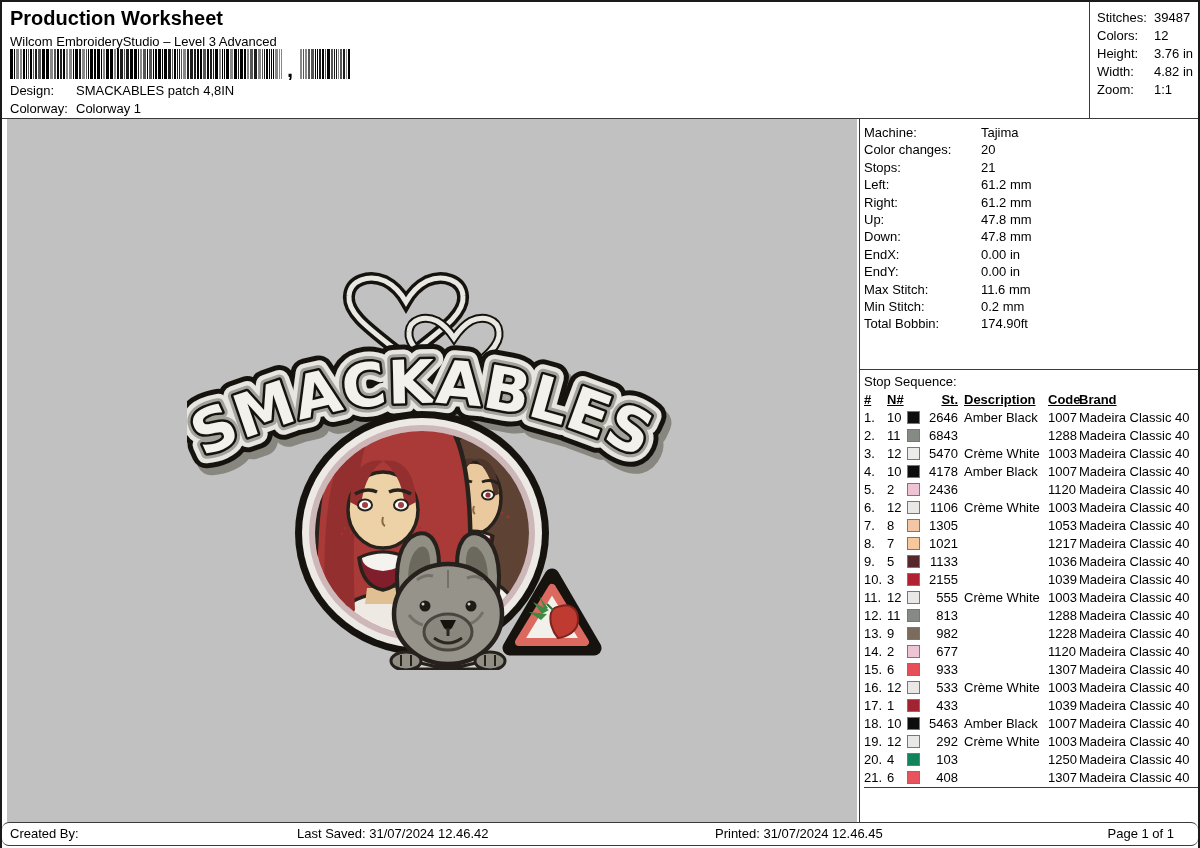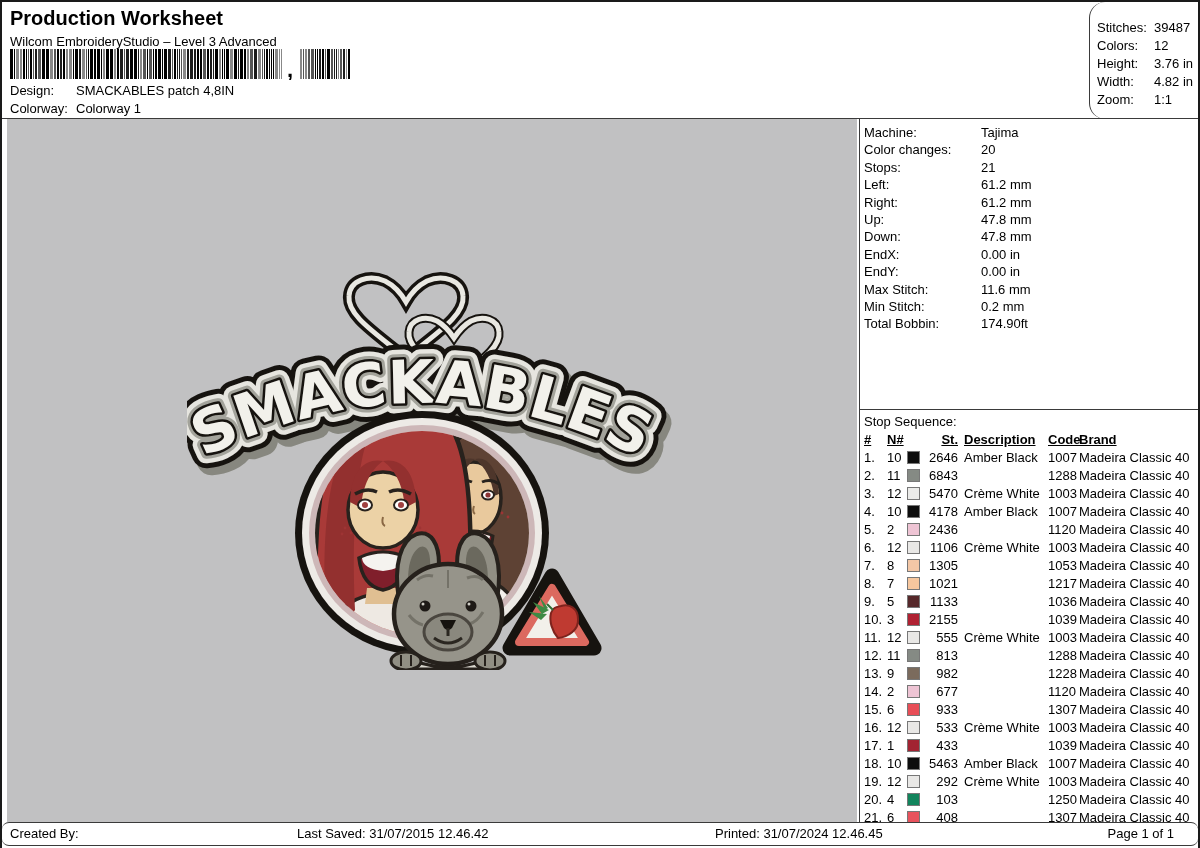--- a/index.html
+++ b/index.html
@@ -12,34 +12,34 @@
   }
   
   .hdr-title{position:absolute;left:8px;top:5px;font-size:20px;font-weight:bold;}
   .hdr-sub{position:absolute;left:8px;top:32px;}
   #barcode-svg{position:absolute;left:8px;top:47px;}
   .kv-row{position:absolute;left:8px;height:18px;line-height:18px;}
   .kv-row .kv-label{display:inline-block;width:66px;}
   .row-design{top:80px;} .row-colorway{top:98px;}
   
   .stats{position:absolute;left:1087px;top:0;width:111px;height:117px;box-sizing:border-box;
-         border-left:1px solid #3a3a3a;padding-top:17px;background:#fff;border-radius:16px;}
+         border-left:1px solid #3a3a3a;padding-top:7px;background:#fff;}
   .s-row{display:flex;height:18px;line-height:18px;padding-left:7px;}
   .s-label{width:57px;}
   .hline-top{position:absolute;left:0;top:116px;width:1196px;border-top:1px solid #3a3a3a;}
   
   .design-area{position:absolute;left:5px;top:117px;width:850px;height:703px;background:#c1c1c2;}
   #patch-svg{position:absolute;left:180px;top:151px;}
   
   .right-panel{position:absolute;left:857px;top:117px;width:341px;height:703px;box-sizing:border-box;
                border-left:1px solid #3a3a3a;background:#fff;}
   .machine{height:250px;box-sizing:border-box;padding:5px 0 0 4px;}
   .m-row{display:flex;height:17.4px;line-height:17.4px;gap:20px;}
   .m-label{width:97px;}
-  .stop{border-top:1px solid #3a3a3a;padding:3px 0 0 4px;margin-top:40px;}
+  .stop{border-top:1px solid #3a3a3a;padding:3px 0 0 4px;}
   .stop-title{height:18px;line-height:18px;}
   .t-head,.t-row{position:relative;height:18px;line-height:18px;}
   .t-head span{font-weight:bold;text-decoration:underline;}
   .c{position:absolute;top:0;white-space:nowrap;}
   .c-num{left:0;}
   .c-n{left:23px;}
   .c-chip{left:43px;top:2px;width:13px;height:13px;border:1px solid #777;box-sizing:border-box;}
   .c-st{left:56px;width:38px;text-align:right;}
   .c-desc{left:100px;}
   .c-code{left:184px;}
@@ -579,17 +579,17 @@
               <span class="c c-code">1307</span>
               <span class="c c-brand">Madeira Classic 40</span>
             </div>
           </div>
         </div>
     </div>
   </div>
 
   <div class="footer">
     <span class="f-created">Created By:</span>
-    <span class="f-saved">Last Saved: 31/07/2015 12.46.42</span>
+    <span class="f-saved">Last Saved: 31/07/2024 12.46.42</span>
     <span class="f-printed">Printed: 31/07/2024 12.46.45</span>
     <span class="f-page">Page 1 of 1</span>
   </div>
 </div>
 
 </body></html>

